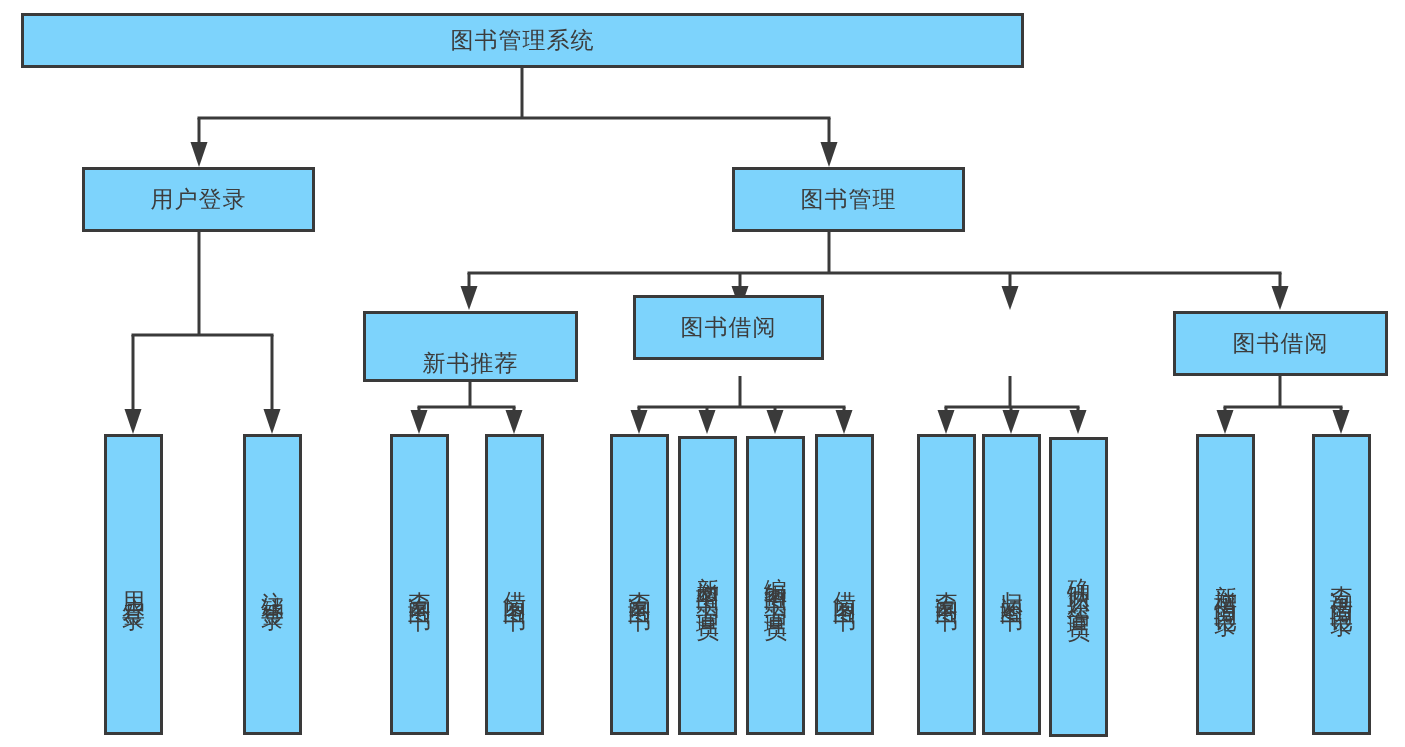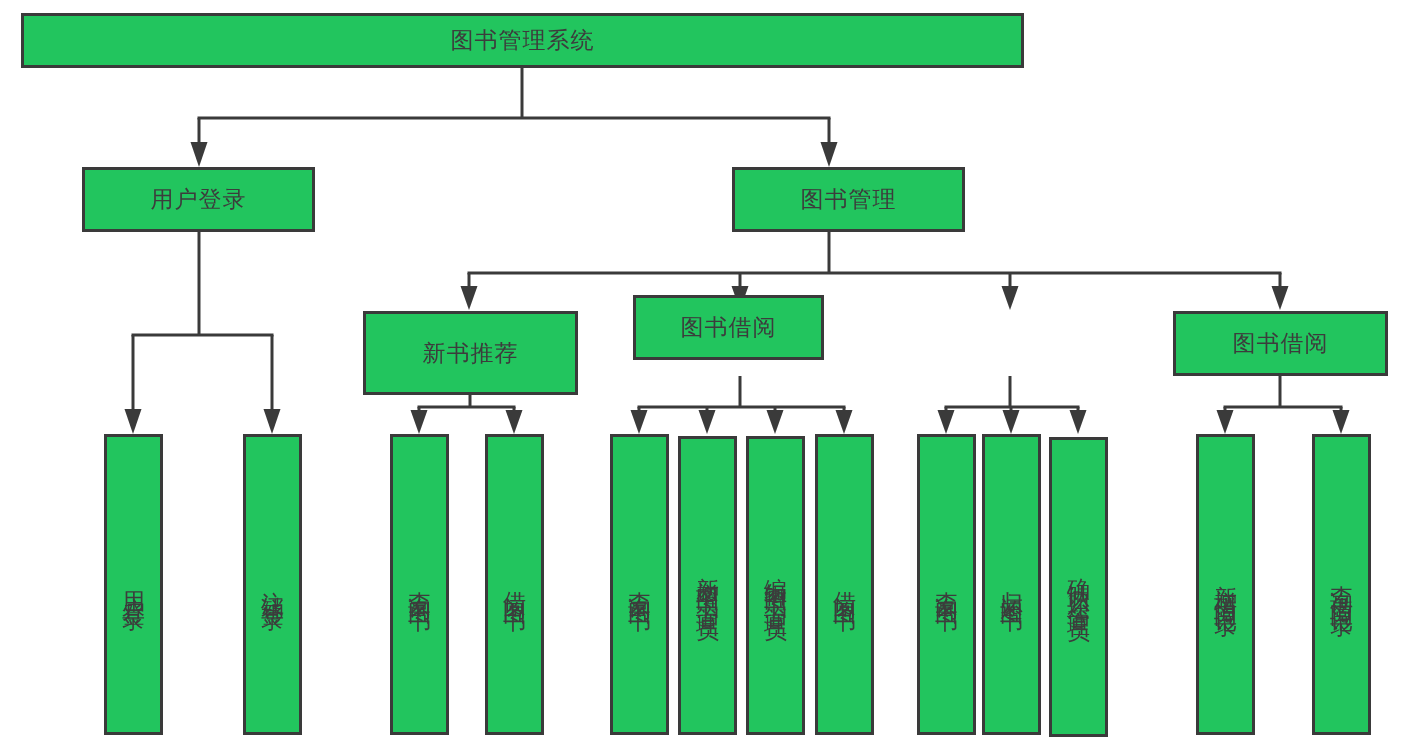--- a/index.html
+++ b/index.html
@@ -8,21 +8,21 @@
     width:1405px;height:747px;
     background:#ffffff;
     font-family:"Liberation Sans","DejaVu Sans",sans-serif;
     overflow:hidden;
   }
   #connectors{position:absolute;left:0;top:0;z-index:0;}
   .node{
     position:absolute;
     box-sizing:border-box;
     border:3px solid #3a3a3a;
-    background:#22c55e;
+    background:#7dd3fc;
     display:flex;
     align-items:center;
     justify-content:center;
     z-index:1;
     color:#3c3c3c;
   }
   .node-h{font-size:23px;letter-spacing:1px;}
   .node-v{font-size:23px;}
   .node-v .vtext{
     writing-mode:vertical-rl;
@@ -128,21 +128,21 @@
     <span>图书管理系统</span>
   </div>
 
   <div class="node node-h" style="left:82px;top:167px;width:233px;height:65px;">
     <span>用户登录</span>
   </div>
   <div class="node node-h" style="left:732px;top:167px;width:233px;height:65px;">
     <span>图书管理</span>
   </div>
 
-  <div class="node node-h" style="left:363px;top:311px;width:215px;height:84px;">
+  <div class="node node-h" style="left:363px;top:311px;width:215px;height:71px;align-items:flex-end;">
     <span>新书推荐</span>
   </div>
   <div class="node node-h" style="left:633px;top:295px;width:191px;height:65px;">
     <span>图书借阅</span>
   </div>
   <div class="node node-h" style="left:1173px;top:311px;width:215px;height:65px;">
     <span>图书借阅</span>
   </div>
 
   <div class="node node-v" style="left:104px;top:434px;width:59px;height:301px;">

